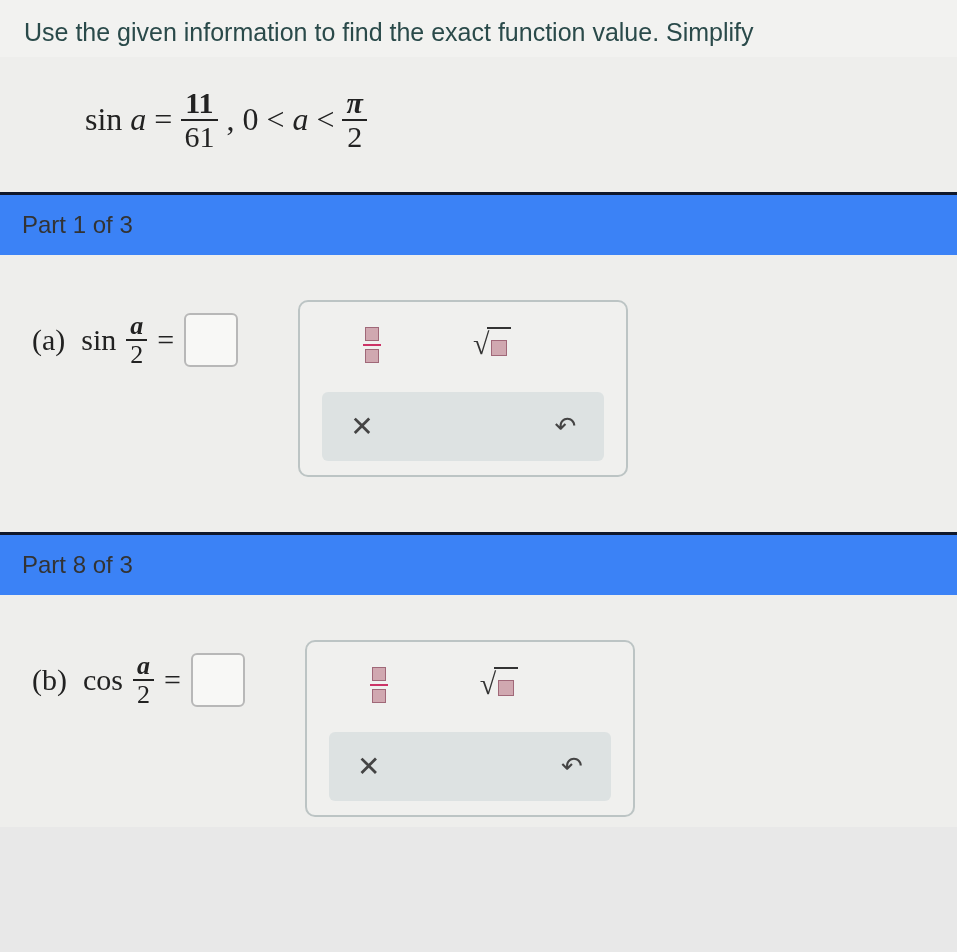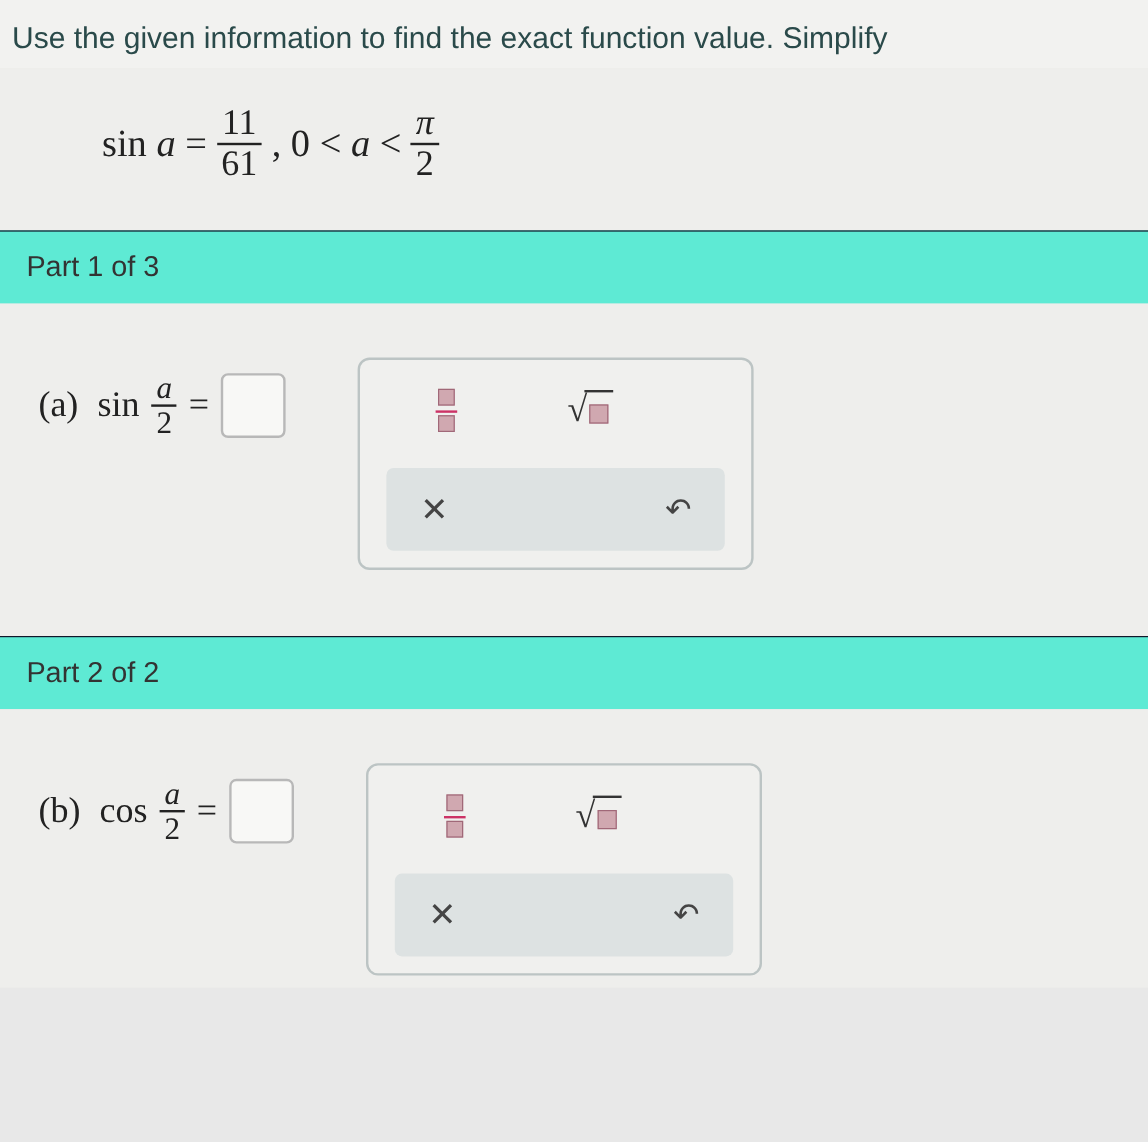--- a/index.html
+++ b/index.html
@@ -5,46 +5,46 @@
   * { box-sizing: border-box; margin: 0; padding: 0; }
   body {
     font-family: Georgia, 'Times New Roman', serif;
     background: #e8e8e8;
     width: 957px;
     height: 952px;
     overflow: hidden;
     position: relative;
   }
   .instruction {
-    padding: 18px 10px 10px 10px;
+    padding: 18px 10px 10px 24px;
     font-size: 25px;
     color: #2a4a4a;
     font-family: Verdana, Geneva, sans-serif;
     font-weight: 400;
     background: #f2f2f0;
   }
   .given {
     padding: 30px 0 40px 85px;
     font-size: 32px;
     color: #222;
     background: #eeeeec;
     font-family: 'Times New Roman', serif;
   }
   .math-line { display: inline-flex; align-items: center; gap: 8px; }
   .frac { display: inline-flex; flex-direction: column; align-items: center; vertical-align: middle; font-size: 30px; line-height: 1.05; }
-  .frac .num { border-bottom: 2px solid #222; padding: 0 4px; }
+  .frac .num { border-bottom: 2px solid #222; padding: 0 4px; font-weight: bold; }
   .frac .den { padding: 0 4px; font-family: Liberation Serif, serif; }
   .frac-small { font-size: 26px; }
   .part-header {
-    background: #5eead4;
+    background: #3b82f6;
     padding: 16px 22px;
     font-size: 24px;
     color: #333;
     font-family: Verdana, Geneva, sans-serif;
-    border-top: 1px solid #0f172a;
+    border-top: 3px solid #0f172a;
   }
   .part-body {
     background: #eeeeec;
     padding: 45px 20px 55px 32px;
     display: flex;
     align-items: flex-start;
     gap: 60px;
   }
   .part-body.second { padding-bottom: 10px; }
   .question {
@@ -153,21 +153,21 @@
           </span>
       </div>
     </div>
     <div class="palette-bottom">
       <span class="icon-btn">✕</span>
       <span class="icon-btn undo-icon">↶</span>
     </div>
   </div>
 </div>
 
-<div class="part-header">Part 2 of 2</div>
+<div class="part-header">Part 8 of 3</div>
 <div class="part-body second">
   <div class="question">
     <span class="qlabel">(b)</span>
     <span>cos</span>
     <span class="frac frac-small">
       <span class="num" style="font-style:italic">a</span>
       <span class="den">2</span>
     </span>
     <span>=</span>
     <span class="answer-box"></span>

